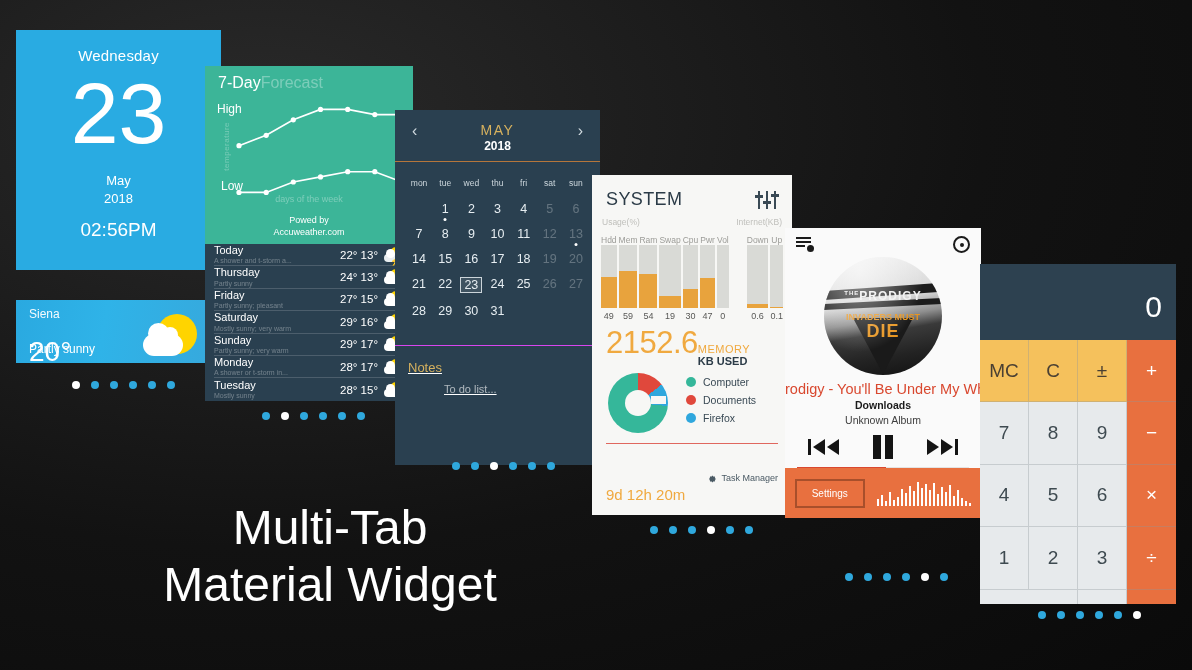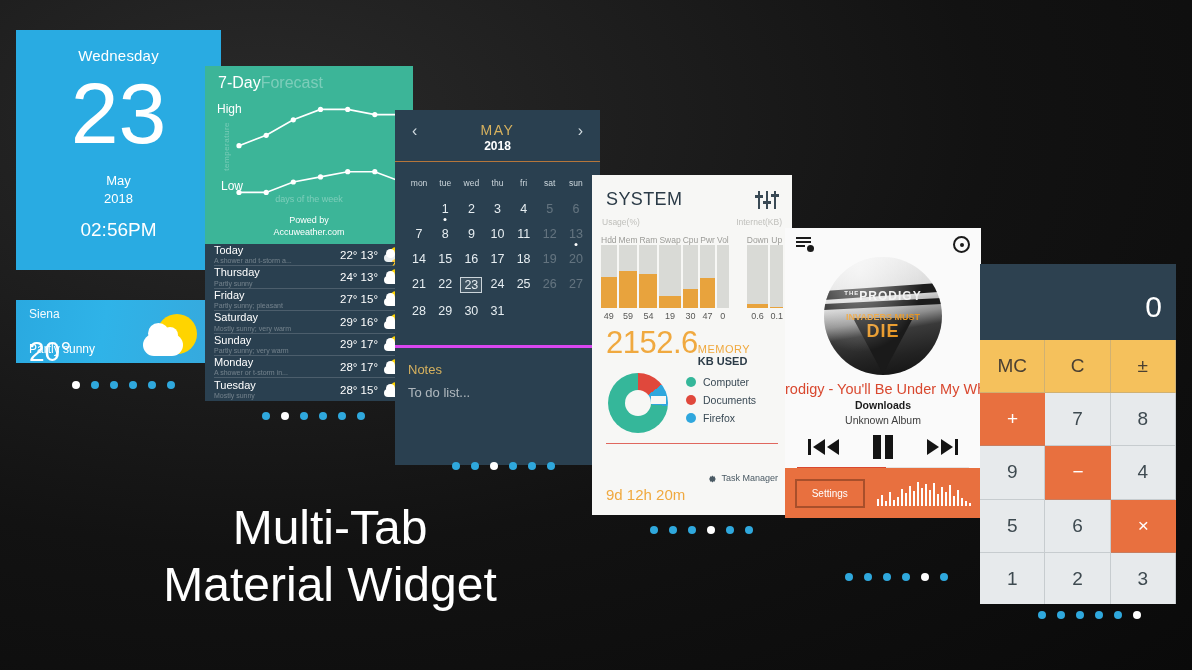--- a/index.html
+++ b/index.html
@@ -88,23 +88,23 @@
   #cal-head .mo { text-align:center; padding-top: 12px; font-size: 14px; color:#d6b15e; letter-spacing: 1.5px; }
   #cal-head .yr { text-align:center; font-size: 12px; font-weight: bold; margin-top: 1px; }
   #cal-grid { padding: 10px 11px 0 11px; }
   .cal-row { display:flex; }
   .cal-row > div { flex:1; text-align:center; font-size: 12.5px; padding: 5.5px 0; position: relative; color:#e6edf1; }
   .cal-row.dow > div { font-size: 8.5px; color:#cdd7dd; padding-bottom: 9px; }
   .cal-row > div.dim { color: rgba(255,255,255,.27); }
   .cal-row > div.sel { }
   .cal-row > div.sel span { display:inline-block; border:1px solid #ccd5da; background: rgba(255,255,255,.1); padding: 0px 3px; }
   .cal-row > div .evt { position:absolute; left:50%; bottom:1px; transform:translateX(-50%); width:3px;height:3px;border-radius:50%;background:#fff; }
-  #cal-notes { border-top: 3px solid #d946ef; margin-top: 21px; padding: 14px 13px; }
+  #cal-notes { border-top: 1px solid #d946ef; margin-top: 21px; padding: 14px 13px; text-decoration: underline; }
   #cal-notes .nt { color:#d6b15e; font-size: 13px; }
-  #cal-notes .nb { color: rgba(255,255,255,.62); font-size: 13px; margin-top: 8px; }
+  #cal-notes .nb { color: rgba(255,255,255,.62); font-size: 11px; margin-top: 8px; margin-left: 36px; }
 
   
   #sys-card { left: 592px; top: 175px; width: 200px; height: 340px; background: #f7f7f5; }
   #sys-card .hd { display:flex; align-items:center; justify-content:space-between; padding: 14px 14px 0 14px; }
   #sys-card .hd h2 { font-size: 18px; color:#2b3b47; letter-spacing: .4px; font-weight: normal; }
   .sliders-icon { width: 22px; height: 18px; position: relative; }
   .sliders-icon b { position:absolute; top:0; width:2px; height:18px; background:#3a4a55; display:block; }
   .sliders-icon b:nth-child(1){ left:2px; } .sliders-icon b:nth-child(2){ left:10px; } .sliders-icon b:nth-child(3){ left:18px; }
   .sliders-icon u { position:absolute; width:8px;height:3px;background:#3a4a55; display:block; }
   .sliders-icon u:nth-child(4){ left:-1px; top:4px;} .sliders-icon u:nth-child(5){ left:7px; top:10px;} .sliders-icon u:nth-child(6){ left:15px; top:3px;}
@@ -164,21 +164,21 @@
   #times { display:flex; justify-content:space-between; margin: 4px 12px 0 12px; font-size: 11px; color:#d9482f; }
   #music-bottom { position:absolute; left:0; right:0; bottom:0; height: 50px; background:#e8703f; display:flex; align-items:center; padding: 0 10px; gap: 12px; }
   #settings-btn { border: 2px solid rgba(90,40,20,.45); color:#fff; font-size: 10px; padding: 7px 0; width: 90px; text-align:center; cursor:pointer; }
   #eq { display:flex; align-items:flex-end; gap: 1.5px; height: 26px; }
   #eq i { width: 2.5px; background:#fff; display:block; }
 
   
   #calc-card { left: 980px; top: 264px; width: 196px; height: 340px; background:#e7eaec; }
   #calc-display { height: 76px; background:#2d4150; color:#fff; position:relative; }
   #calc-display .v { position:absolute; right: 14px; bottom: 16px; font-size: 30px; font-weight: 300; }
-  #calc-keys { display:grid; grid-template-columns: repeat(3, 1fr); grid-template-rows: repeat(5, 1fr); height: 312px; }
+  #calc-keys { display:grid; grid-template-columns: repeat(4, 1fr); grid-template-rows: repeat(5, 1fr); height: 312px; }
   .key { display:flex; align-items:center; justify-content:center; font-size: 19px; font-weight: 300; cursor:pointer;
          border-right:1px solid rgba(140,150,155,.35); border-bottom:1px solid rgba(140,150,155,.35); }
   .key.fn { background:#f5c15c; color:#4a4033; }
   .key.num { background:#e7eaec; color:#3e4a50; }
   .key.op { background:#e8703f; color:#fff; border-right: none; }
   .key.wide { grid-column: span 2; }
 
   
   #title { position:absolute; left: 120px; top: 500px; width: 420px; text-align:center; color:#fff; font-weight: 300; line-height: 1.18; }
   #title .l1 { font-size: 48px; }

